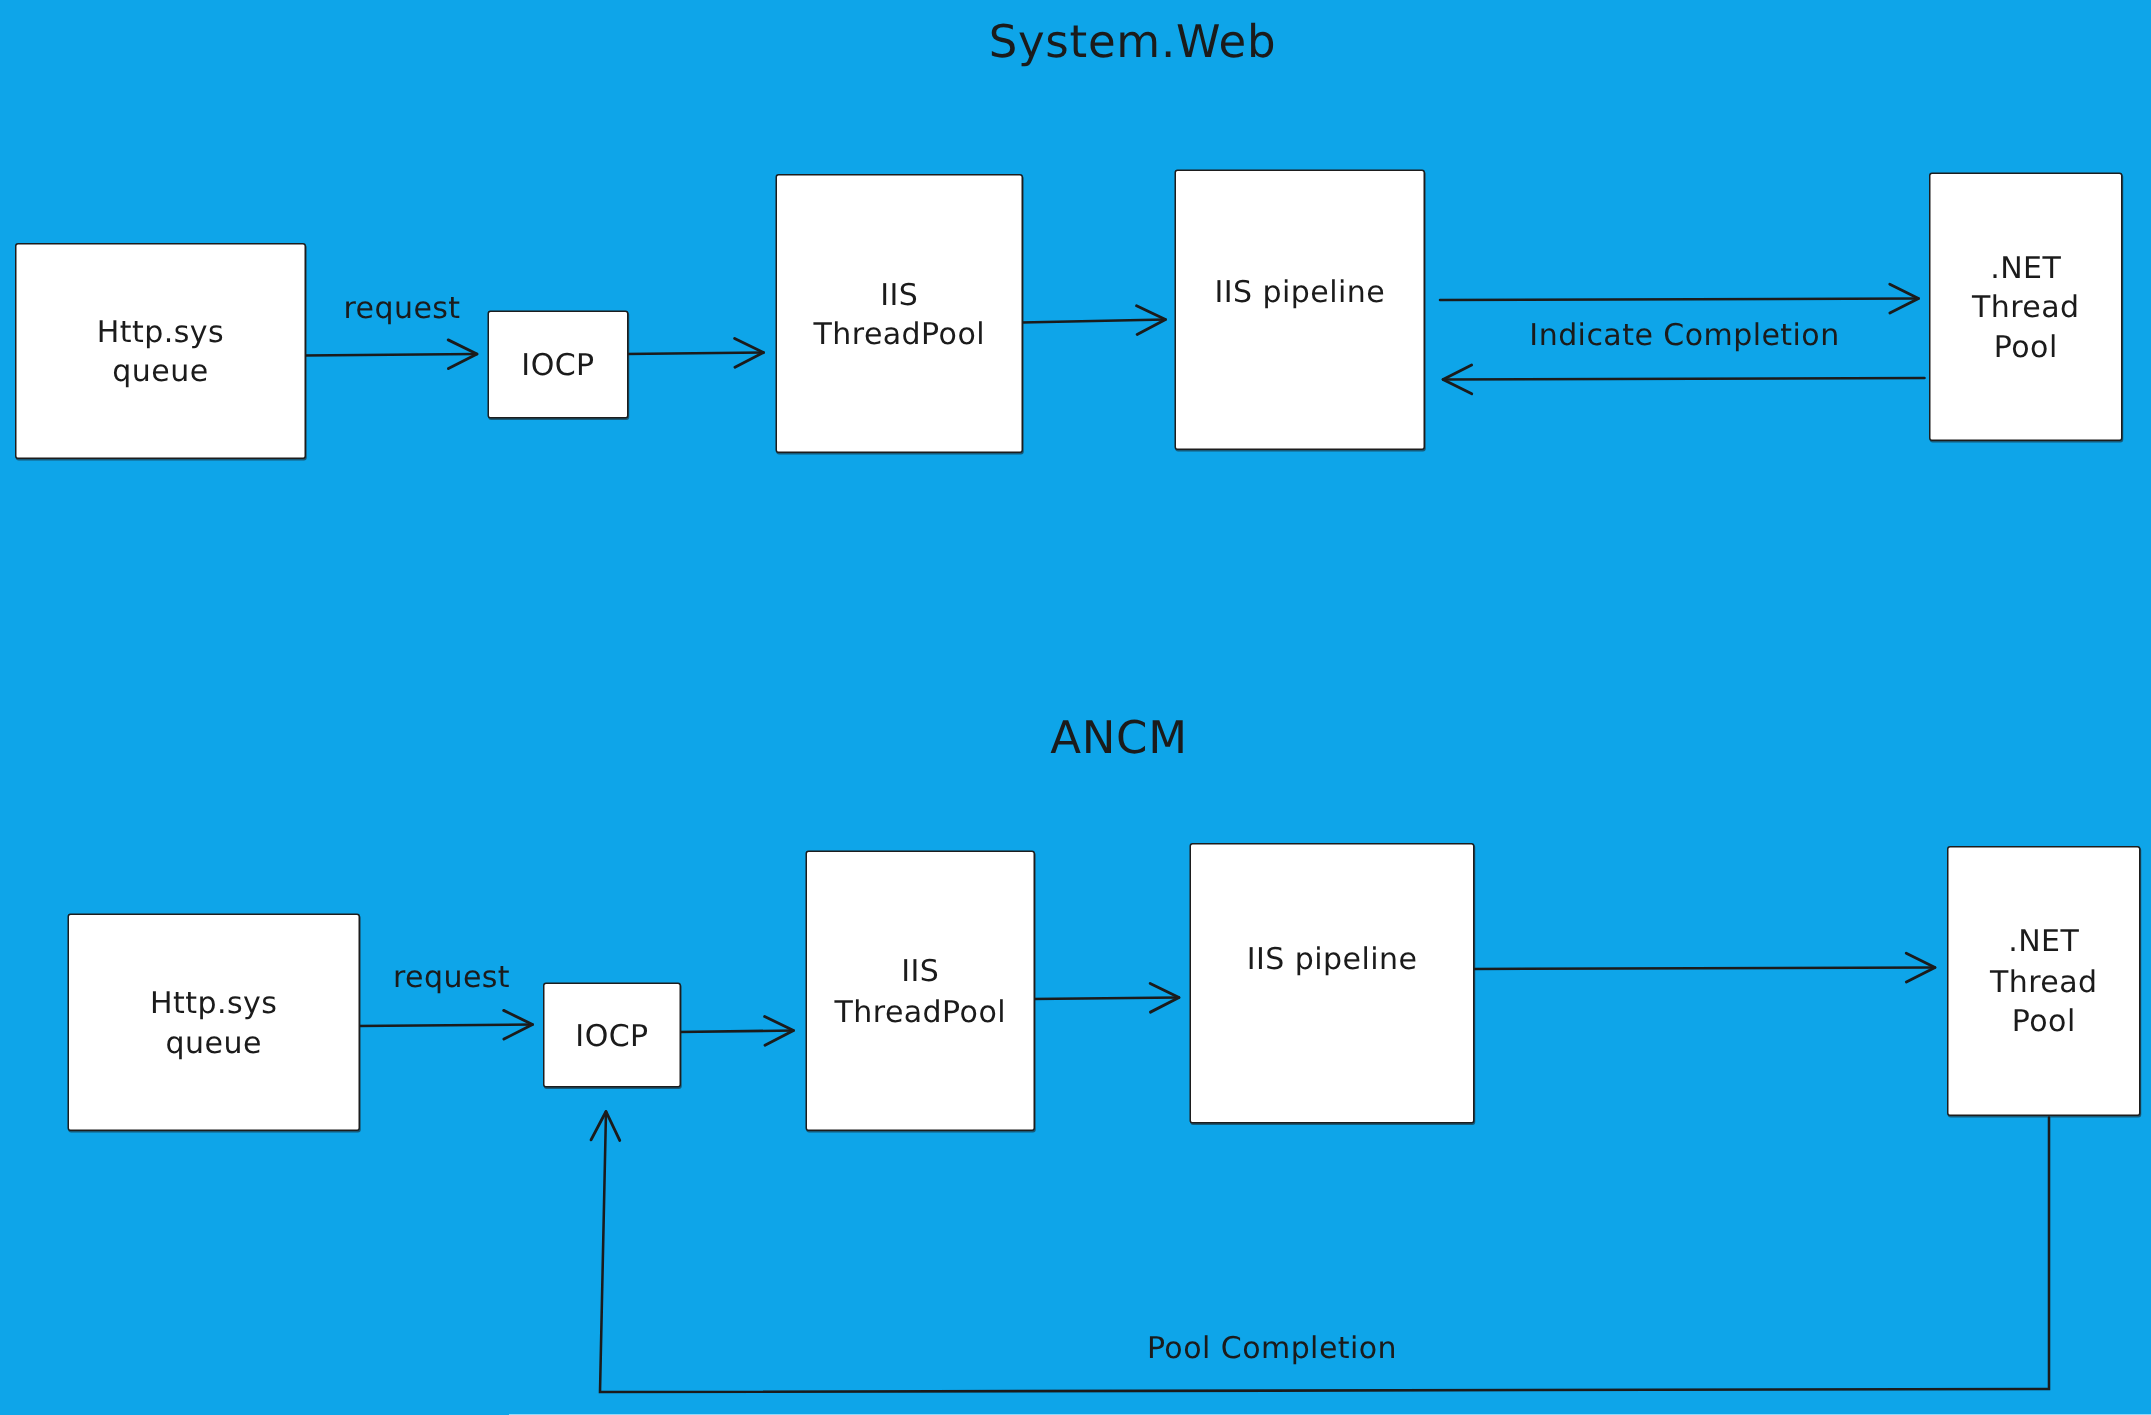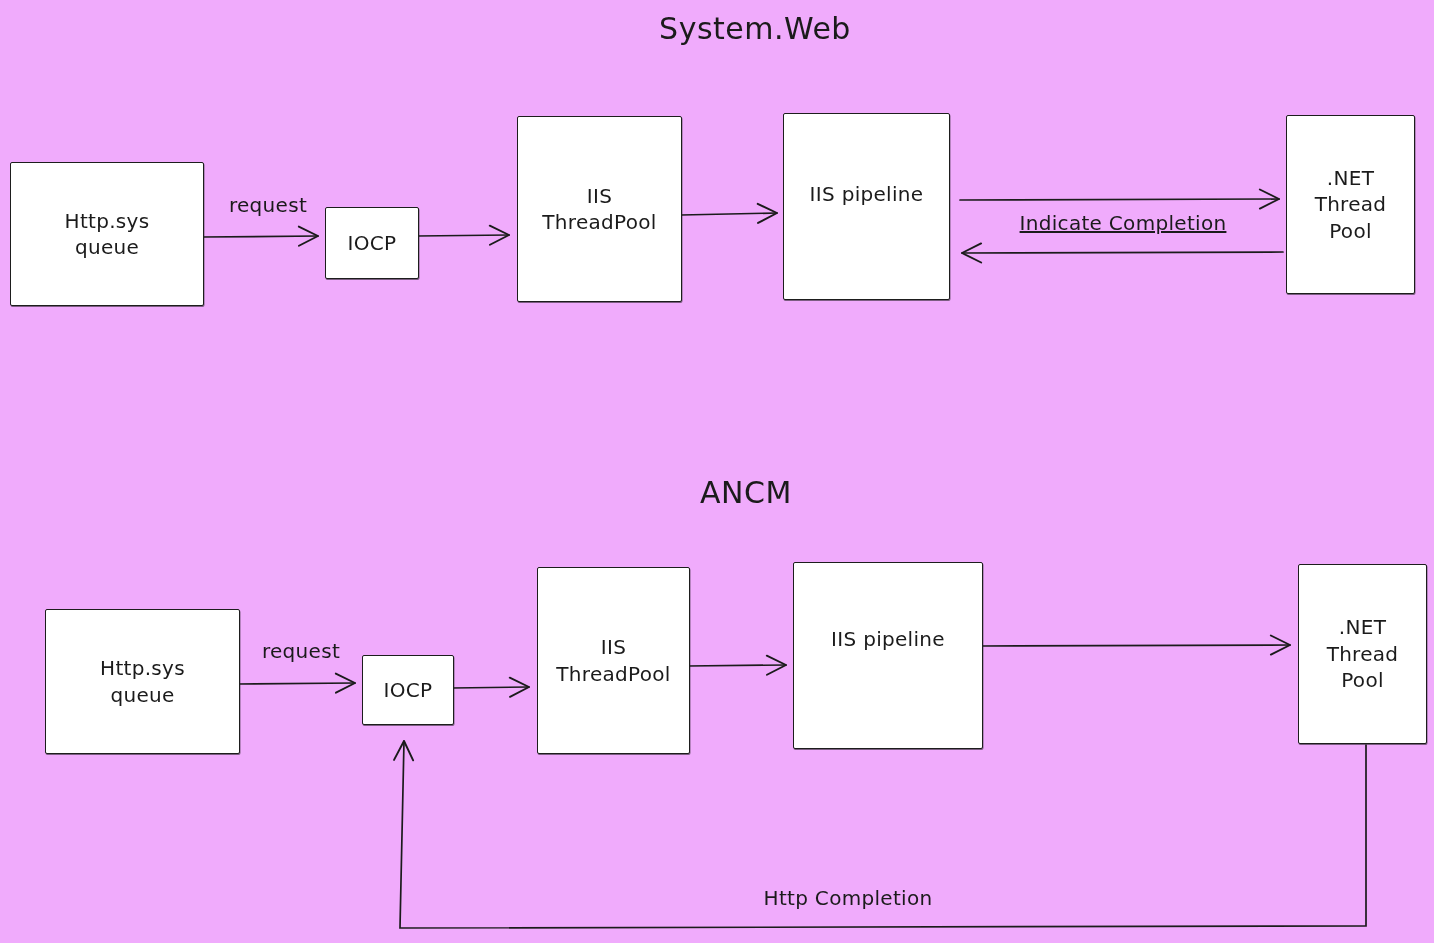--- a/index.html
+++ b/index.html
@@ -5,21 +5,21 @@
   html, body {
     margin: 0;
     padding: 0;
     background: #ffffff;
     font-family: "DejaVu Sans", sans-serif;
   }
   .canvas {
     position: relative;
     width: 1434px;
     height: 943px;
-    background: #f0abfc;
+    background: #0ea5e9;
     overflow: hidden;
     color: #1b1b1b;
   }
   .arrows-layer {
     position: absolute;
     inset: 0;
     width: 1434px;
     height: 943px;
   }
   .diagram-title {
@@ -114,21 +114,21 @@
   <div class="node" style="left:1286px; top:115px; width:127px; height:177px;">
     <div class="node-label">
       <div>.NET</div>
       <div>Thread</div>
       <div>Pool</div>
     </div>
   </div>
 
   <div class="edge-label" style="left:268px; top:205px;">request</div>
 
-  <div class="edge-label" style="left:1123px; top:223px;text-decoration:underline;">Indicate Completion</div>
+  <div class="edge-label" style="left:1123px; top:223px;">Indicate Completion</div>
 
   <div class="diagram-title" style="left:746px; top:475px;">ANCM</div>
 
   <div class="node" style="left:45px; top:609px; width:193px; height:143px;">
     <div class="node-label">
       <div>Http.sys</div>
       <div>queue</div>
     </div>
   </div>
 
@@ -150,15 +150,15 @@
   <div class="node" style="left:1298px; top:564px; width:127px; height:178px;">
     <div class="node-label">
       <div>.NET</div>
       <div>Thread</div>
       <div>Pool</div>
     </div>
   </div>
 
   <div class="edge-label" style="left:301px; top:651px;">request</div>
 
-  <div class="edge-label" style="left:848px; top:898px;">Http Completion</div>
+  <div class="edge-label" style="left:848px; top:898px;">Pool Completion</div>
 
 </div>
 
 </body></html>

